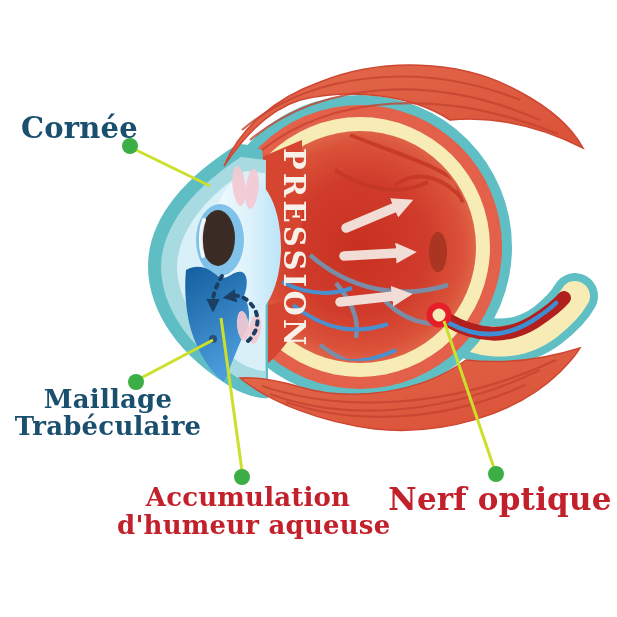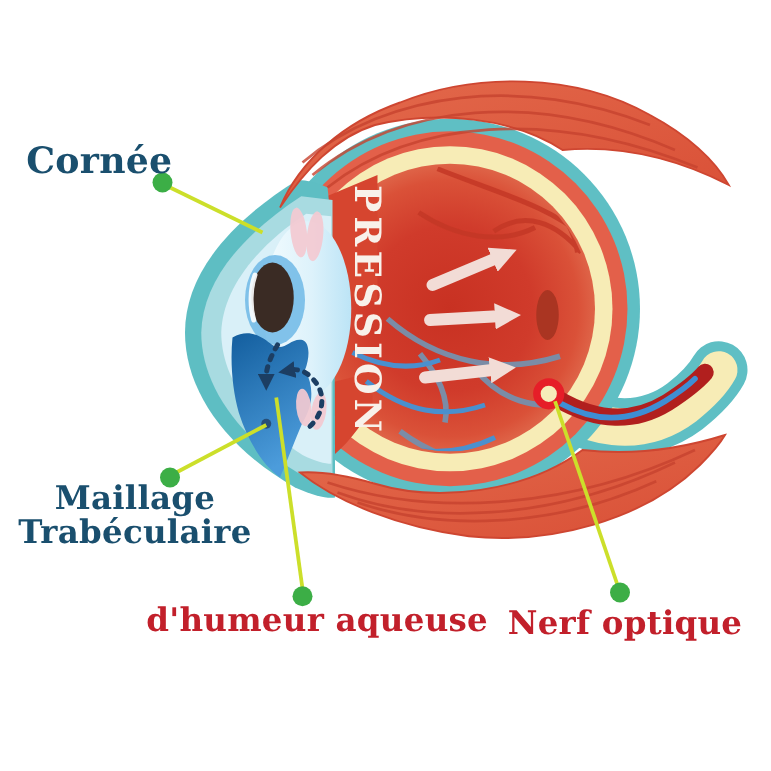--- a/index.html
+++ b/index.html
@@ -6,21 +6,21 @@
   .stage{position:relative;width:617px;height:617px;background:#ffffff;overflow:hidden;
          font-family:"DejaVu Serif",serif;}
   .stage svg{position:absolute;left:0;top:0;}
   .lbl{position:absolute;font-weight:700;text-align:center;letter-spacing:0.2px;}
   .lbl .line{white-space:nowrap;}
   .lbl-blue{color:#1A4F6E;}
   .lbl-red{color:#C2202B;}
   #lbl-cornea{left:21px;top:111px;font-size:29px;text-align:left;}
   #lbl-trab{left:8px;top:386px;width:200px;font-size:26px;line-height:27px;}
   #lbl-acc{left:117px;top:483px;width:262px;font-size:26px;line-height:28px;}
-  #lbl-nerf{left:386px;top:486px;width:228px;font-size:26px;line-height:27px;}
+  #lbl-nerf{left:386px;top:486px;width:228px;font-size:31px;line-height:27px;}
 </style>
 </head>
 <body>
 
 <div class="stage">
 
 <svg width="617" height="617" viewBox="0 0 617 617">
   <defs>
     <radialGradient id="gradInterior" cx="50%" cy="50%" r="52%">
       <stop offset="0%" stop-color="#C83122"></stop>
@@ -168,18 +168,19 @@
 </svg>
 
   <div class="lbl lbl-blue" id="lbl-trab">
     <div class="line">Maillage</div>
     <div class="line">Trabéculaire</div>
   </div>
   <div class="lbl lbl-blue" id="lbl-cornea">
     <div class="line">Cornée</div>
   </div>
   <div class="lbl lbl-red" id="lbl-acc">
+    <div class="line">Accumulation</div>
     <div class="line">d'humeur aqueuse</div>
   </div>
   <div class="lbl lbl-red" id="lbl-nerf">
     <div class="line">Nerf optique</div>
   </div>
 </div>
 
 </body></html>

